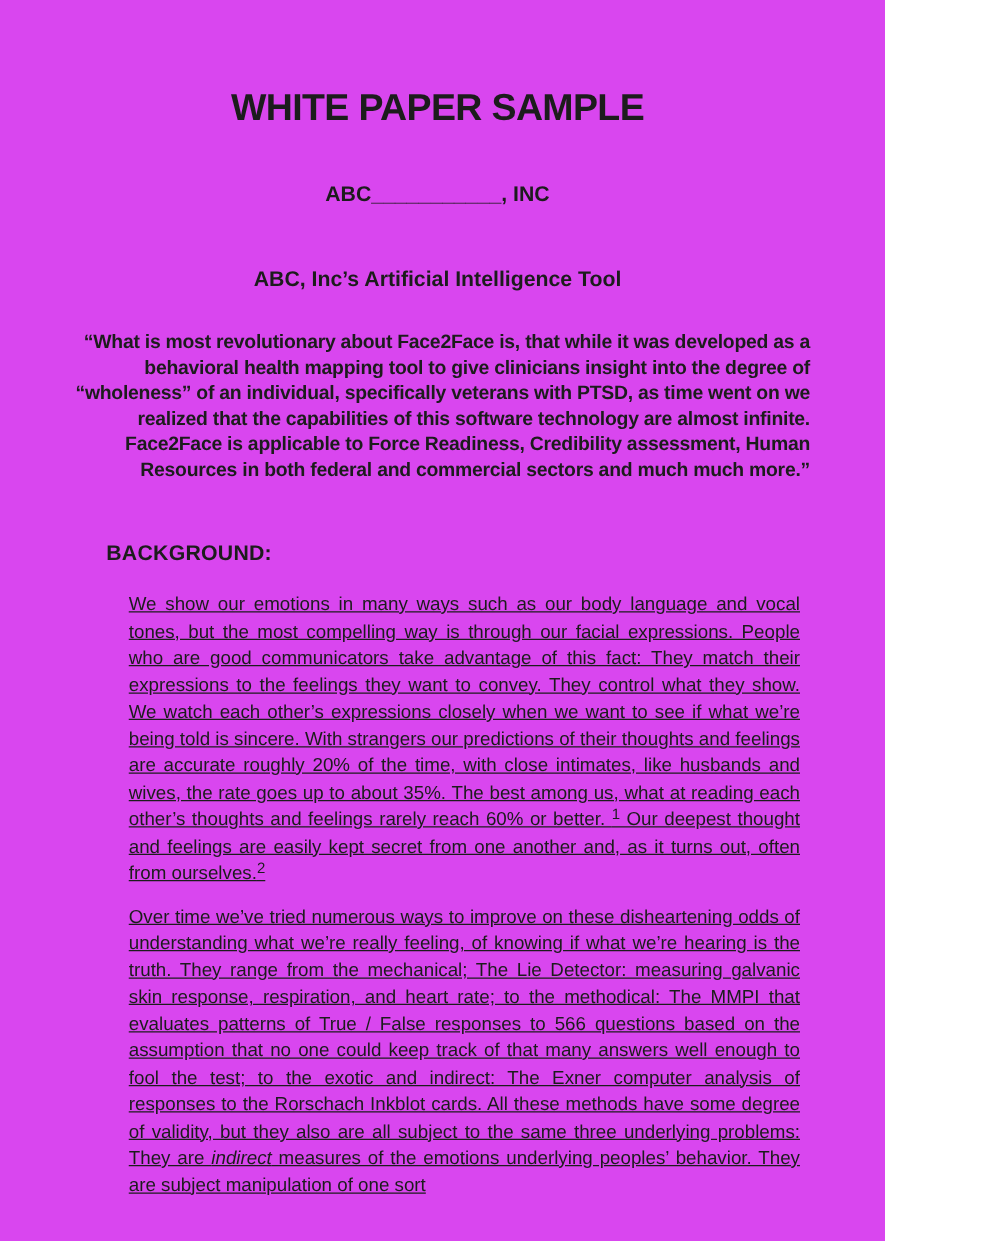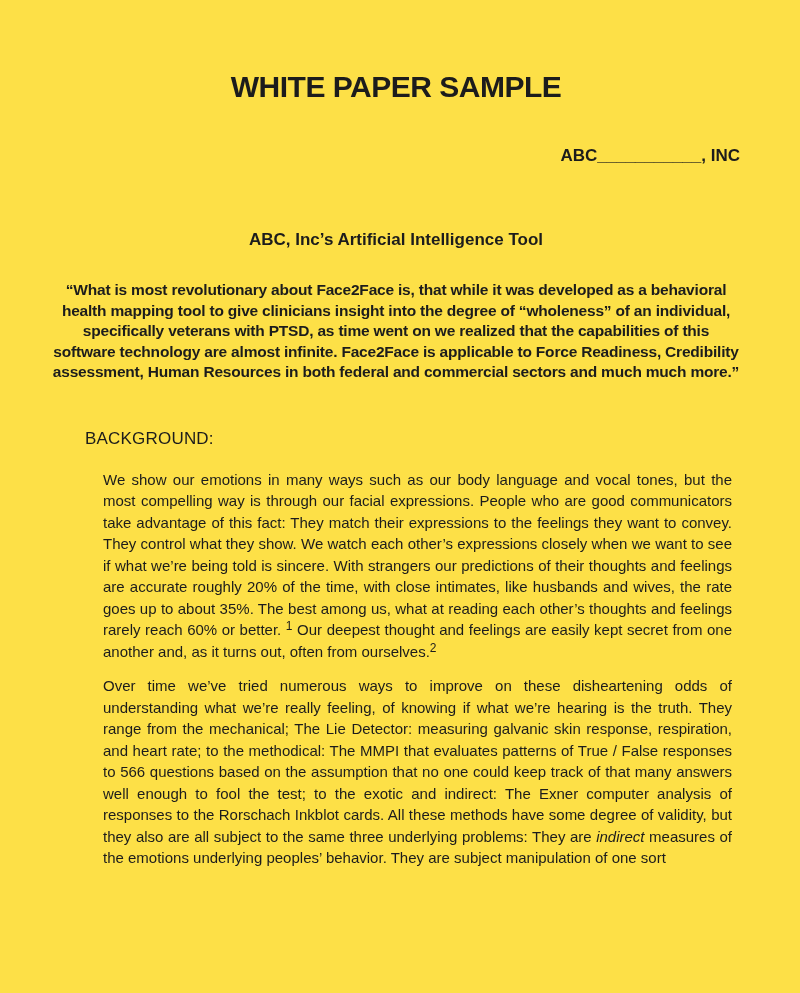--- a/index.html
+++ b/index.html
@@ -2,74 +2,75 @@
 <html><head>
 <meta charset="utf-8">
 <style>
   html, body {
     margin: 0;
     padding: 0;
     background: #ffffff;
   }
   .page {
     position: relative;
-    width: 800px;
+    width: 708px;
     height: 993px;
-    background: #fde047;
+    background: #d946ef;
     box-sizing: border-box;
     padding: 0 60px 0 52px;
     overflow: hidden;
     font-family: "Liberation Sans", "DejaVu Sans", sans-serif;
     color: #1c1c1c;
   }
   .doc-title {
     margin: 70px 0 0 0;
     font-size: 30px;
     line-height: 34px;
     font-weight: 700;
     letter-spacing: -0.5px;
     text-align: center;
     color: #1c1c1c;
   }
   .company-line {
     margin-top: 42px;
     font-size: 17px;
     line-height: 20px;
     font-weight: 700;
-    text-align: right;
+    text-align: center;
   }
   .subtitle-block {
-    margin-top: 62px;
+    margin-top: 46px;
     font-size: 17px;
     line-height: 24px;
     font-weight: 700;
     text-align: center;
   }
   .pull-quote {
     margin: 28px 0 0 0;
     font-size: 15.5px;
     line-height: 20.5px;
     font-weight: 700;
     letter-spacing: -0.2px;
-    text-align: center;
+    text-align: right;
     color: #1c1c1c;
   }
   .background-heading {
     margin: 46px 0 0 33px;
     font-size: 17px;
     line-height: 20px;
-    font-weight: 400;
+    font-weight: 700;
     letter-spacing: 0.2px;
   }
   .body-para {
     margin: 20px 8px 0 51px;
     font-size: 15px;
     line-height: 21.5px;
     font-weight: 400;
     text-align: justify;
+    text-decoration: underline;
   }
   .body-para + .body-para {
     margin-top: 13px;
   }
   .body-para sup {
     font-size: 12px;
     line-height: 0;
     position: relative;
     top: -5px;
     vertical-align: baseline;

